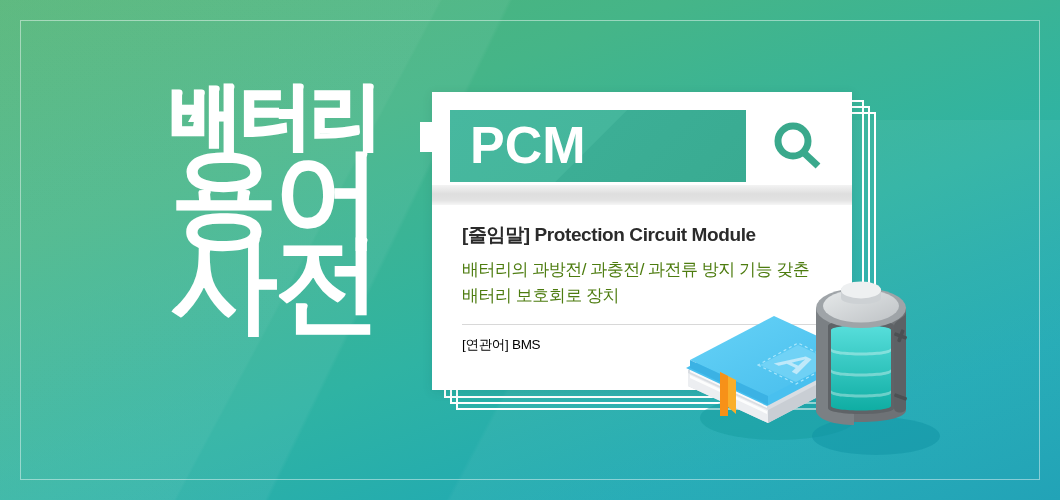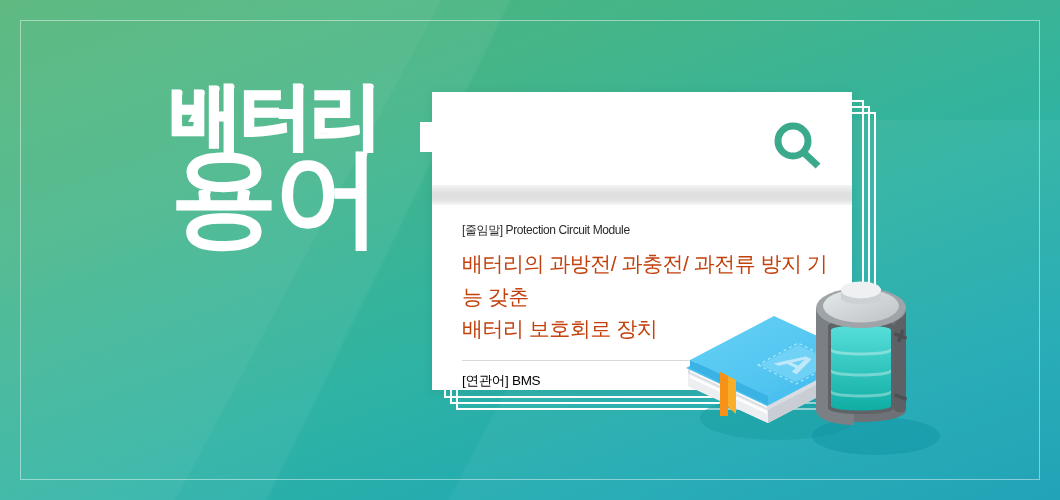--- a/index.html
+++ b/index.html
@@ -128,30 +128,30 @@
   .divider-band {
     position:absolute;
     left:0; right:0; top:93px; height:20px;
     background:linear-gradient(180deg,#f3f3f3 0%,#dedede 45%,#e2e2e2 75%,#f6f6f6 100%);
   }
   .card-body {
     position:absolute;
     left:30px; right:24px; top:130px;
   }
   .def-title {
-    font-size:12px;
-    font-weight:normal;
+    font-size:19px;
+    font-weight:bold;
     color:#2b2b2b;
     letter-spacing:-0.4px;
     margin-bottom:9px;
     white-space:nowrap;
   }
   .def-desc {
-    font-size:21px;
-    color:#c2410c;
+    font-size:17px;
+    color:#4d7c0f;
     line-height:1.55;
     letter-spacing:-0.5px;
   }
   .hr {
     margin:14px 0 11px 0;
     height:1px;
     background:#d8d8d8;
   }
   .related {
     font-size:13.5px;
@@ -176,30 +176,34 @@
   <div class="diag diag-b"></div>
   <div class="diag diag-c"></div>
   <div class="frame"></div>
 
   <div class="headline">
     <span class="hl-line hl-outline">배터리</span>
     <svg class="bolt" viewBox="0 0 18 32">
       <polygon points="11,0 1,18 7,18 4,32 17,12 10,12" fill="#ffffff"></polygon>
     </svg>
     <span class="hl-line hl-solid l2">용어</span>
+    <span class="hl-line hl-solid l3">사전</span>
   </div>
 
   <div class="stack-card sc1"></div>
   <div class="stack-card sc2"></div>
   <div class="stack-card sc3"></div>
 
   <div class="card">
     <div class="card-notch"></div>
 
     <div class="search-row">
+      <div class="search-box">
+        <span class="search-text">PCM</span>
+      </div>
       <div class="search-icon-wrap">
         <svg viewBox="0 0 60 58" width="60" height="58">
           <circle cx="25" cy="23" r="15" fill="none" stroke="#3aa98c" stroke-width="7"></circle>
           <line x1="35" y1="34" x2="50" y2="48" stroke="#3aa98c" stroke-width="7" stroke-linecap="butt"></line>
         </svg>
       </div>
     </div>
 
     <div class="divider-band"></div>
 

